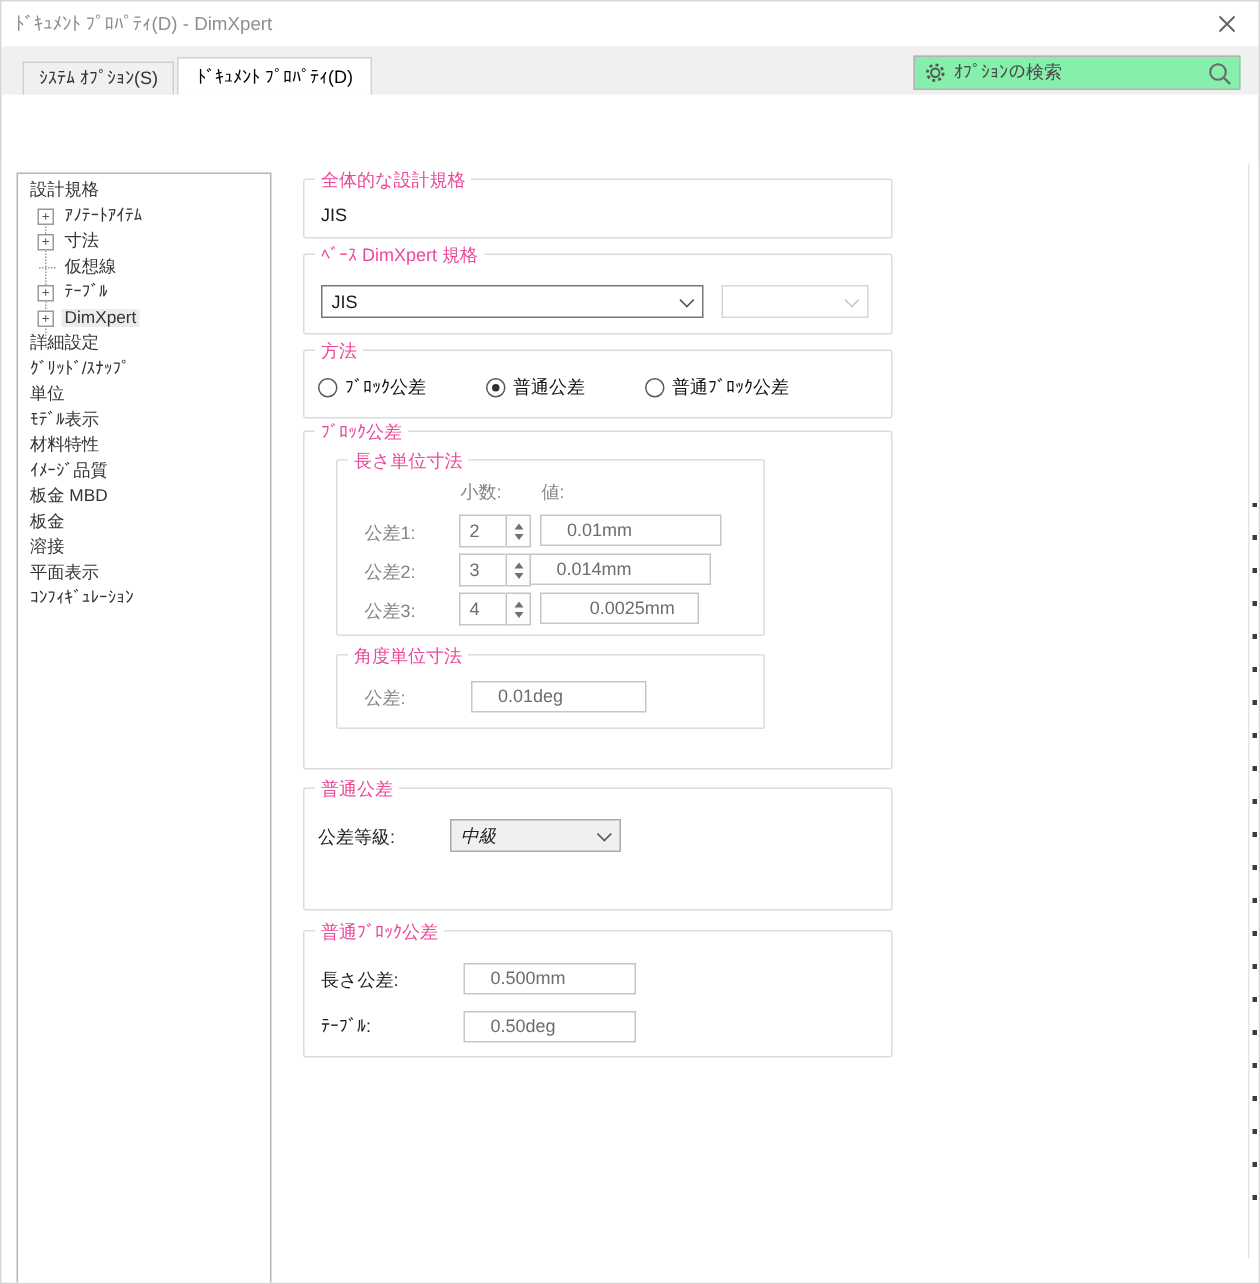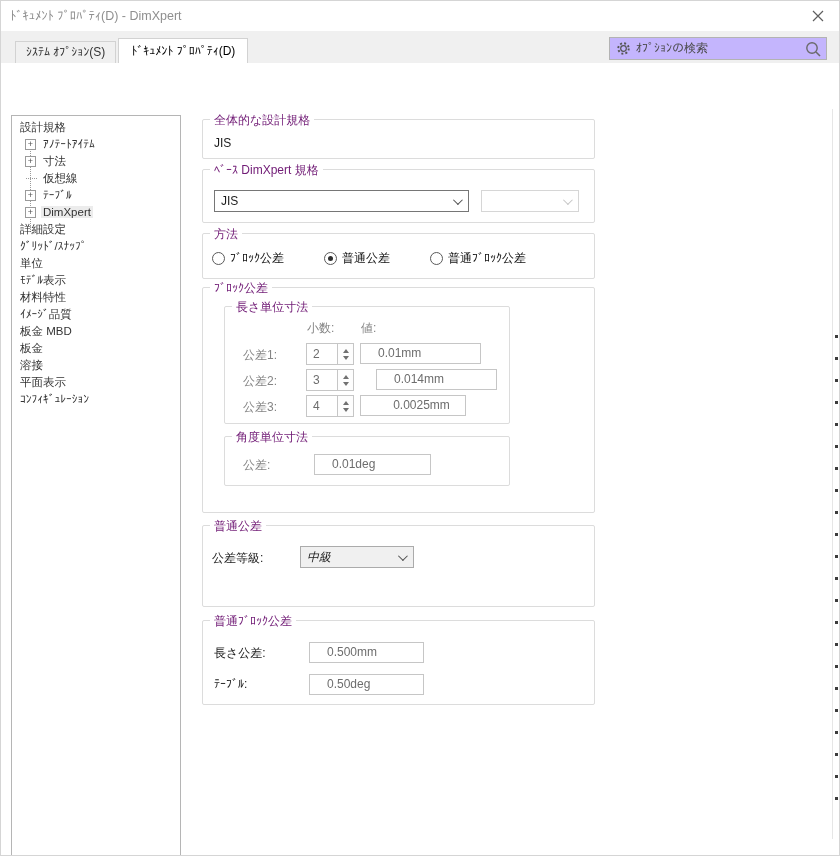--- a/index.html
+++ b/index.html
@@ -10,21 +10,21 @@
   
   .titlebar { position:absolute; left:0; top:0; width:100%; height:30px; background:#fff; }
   .title-text { position:absolute; left:9px; top:8px; font-size:12.5px; color:#8f8f8f; }
   .close-btn { position:absolute; right:8px; top:4px; width:26px; height:22px; display:flex; align-items:center; justify-content:center; cursor:default; }
 
   
   .header-strip { position:absolute; left:0; top:30px; width:100%; height:32px; background:#f0f0f0; }
   .tabs { position:absolute; left:14px; bottom:0; display:flex; align-items:flex-end; }
   .tab { font-size:12px; padding:3px 10px 4px 10px; border:1px solid #d2d2d2; border-bottom:none; background:#f0f0f0; color:#333; margin-right:2px; white-space:nowrap; }
   .tab.active { background:#fff; color:#000; padding:5px 12px 5px 12px; position:relative; z-index:2; }
-  .search-box { position:absolute; right:12px; top:6px; width:218px; height:23px; background:#c4b5fd; border:1px solid #b3b3b3; display:flex; align-items:center; }
+  .search-box { position:absolute; right:12px; top:6px; width:218px; height:23px; background:#86efac; border:1px solid #b3b3b3; display:flex; align-items:center; }
   .search-box .gear { margin:0 5px 0 6px; flex:0 0 auto; }
   .search-placeholder { flex:1; font-size:12px; color:#4a4a4a; white-space:nowrap; overflow:hidden; }
   .search-box .mag { margin-right:4px; flex:0 0 auto; }
 
   
   .page { position:absolute; left:0; top:62px; width:840px; height:794px; background:#fff;margin-top:46px; }
 
   
   .tree { position:absolute; left:10px; top:6px; width:170px; height:742px; background:#fff; border:1px solid #b5b5b5; padding-top:3px; font-size:11.5px; color:#333; }
   .tree-row { position:relative; height:17px; line-height:17px; padding-left:6px; white-space:nowrap; }
@@ -32,21 +32,21 @@
   .tree-label { padding:0 2px; }
   .tree-row.selected .tree-label { background:#ececec; }
   .exp { display:none; position:absolute; left:13px; top:3px; width:11px; height:11px; border:1px solid #9a9a9a; background:#fff; font-size:9px; line-height:9px; text-align:center; color:#555; z-index:2; }
   .tree-row.has-exp .exp { display:block; }
   .dash { display:none; position:absolute; left:14px; top:8px; width:11px; border-top:1px dotted #9a9a9a; }
   .tree-row.leaf .dash { display:block; }
   .tree-connector { position:absolute; left:18px; top:28px; height:88px; border-left:1px dotted #9a9a9a; }
 
   
   .grp { position:absolute; left:201px; width:393px; border:1px solid #dcdcdc; border-radius:2px; }
-  .grp-title { position:absolute; top:-8px; left:7px; background:#fff; padding:0 4px; font-size:12px; color:#701a75; white-space:nowrap;text-align:right; }
+  .grp-title { position:absolute; top:-8px; left:7px; background:#fff; padding:0 4px; font-size:12px; color:#ec4899; white-space:nowrap;text-align:right; }
   .inner-grp { position:absolute; border:1px solid #dcdcdc; border-radius:2px; }
 
   .static-val { position:absolute; font-size:12px; color:#1b1b1b; }
   .lbl { position:absolute; font-size:12px; color:#1b1b1b; white-space:nowrap; }
   .lbl.dim { color:#848484; }
 
   
   .combo { position:absolute; height:22px; background:#fff; border:1px solid #767676; display:flex; align-items:center; font-size:12px; padding-left:6px; }
   .combo .chev { margin-left:auto; margin-right:8px; }
   .chev { width:7px; height:7px; border-right:1px solid #505050; border-bottom:1px solid #505050; transform:rotate(45deg) translateY(-2px); }
@@ -262,21 +262,21 @@
           </div>
           <div class="tol-row" style="position: absolute; left: 0px; width: 100%; top: 62px; height: 22px;">
             <span class="lbl dim" style="left:18px; top:4px; position:absolute;">公差2:</span>
             <div class="spinner" style="left:81px; top:0;">
               <div class="spin-num">3</div>
               <div class="spin-btns">
                 <span class="tri-up"></span>
                 <span class="tri-down"></span>
               </div>
             </div>
-            <div class="field" style="left:151px; top:0; width:121px;">0.014mm</div>
+            <div class="field" style="left:128px; top:0; width:121px;">0.014mm</div>
           </div>
           <div class="tol-row" style="position: absolute; left: 0px; width: 100%; top: 88px; height: 22px;">
             <span class="lbl dim" style="left:18px; top:4px; position:absolute;">公差3:</span>
             <div class="spinner" style="left:81px; top:0;">
               <div class="spin-num">4</div>
               <div class="spin-btns">
                 <span class="tri-up"></span>
                 <span class="tri-down"></span>
               </div>
             </div>

